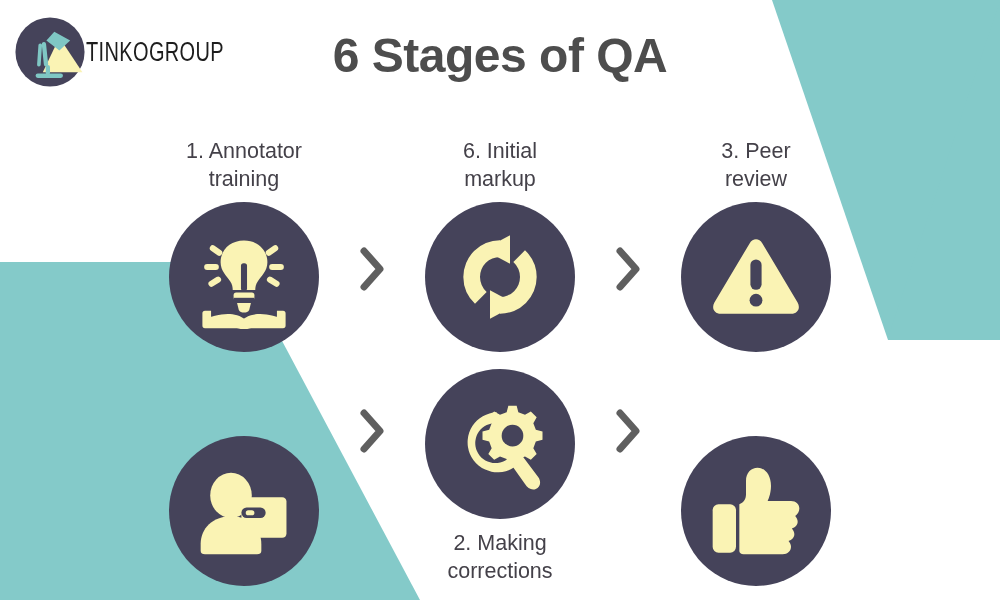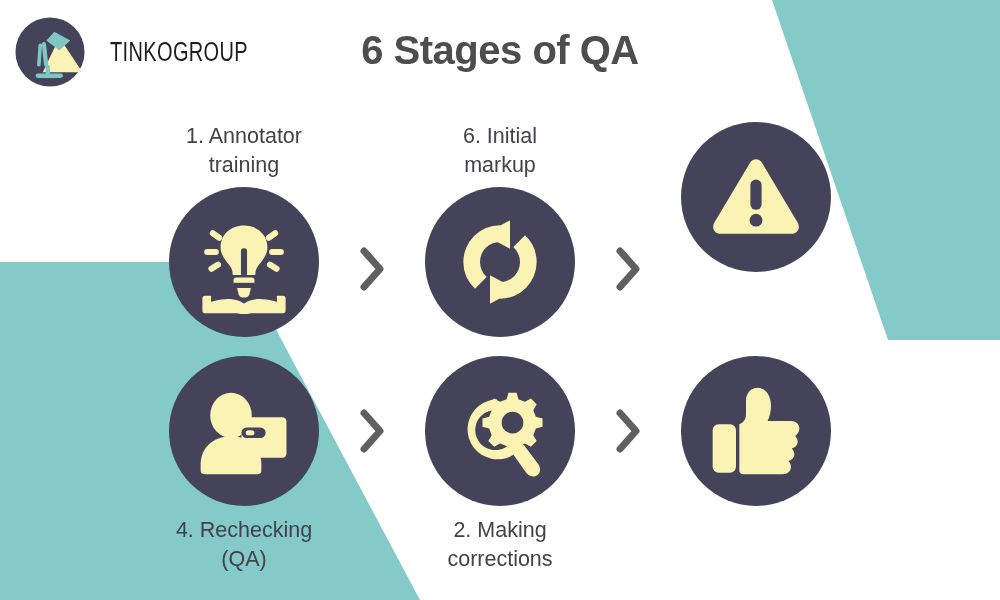--- a/index.html
+++ b/index.html
@@ -31,21 +31,21 @@
     pointer-events: none;
   }
 
   
   .brand {
     position: absolute;
     left: 14px;
     top: 16px;
     display: flex;
     align-items: center;
-    gap: 24px;
+    gap: 0;
   }
   .brand-mark {
     width: 72px;
     height: 72px;
     flex: 0 0 auto;
   }
   .brand-name {
     font-size: 27px;
     letter-spacing: 0.5px;
     color: #1d1d1d;
@@ -55,42 +55,42 @@
     white-space: nowrap;
     font-weight: 400;
   }
 
   .page-title {
     position: absolute;
     left: 0;
     top: 28px;
     width: 1000px;
     text-align: center;
-    font-size: 40px;
+    font-size: 48px;
     font-weight: bold;
     color: #4d4d4d;
     letter-spacing: -0.5px;
     white-space: nowrap;
   }
 
   
   .grid {
     position: absolute;
     left: 150px;
     top: 122px;
     width: 700px;
     height: 468px;
   }
   .row {
     position: absolute;
     left: 0;
     width: 700px;
     height: 230px;
     display: flex;
-    align-items: flex-start;
+    align-items: flex-end;
     justify-content: space-between;
   }
   .row-top { top: 0; }
   .row-bottom { top: 234px; }
 
   .stage {
     width: 188px;
     display: flex;
     flex-direction: column;
     align-items: center;
@@ -213,20 +213,22 @@
         </div>
       </div>
 
       <div class="chevron">
         <svg width="30" height="48" viewBox="0 0 30 48" aria-hidden="true">
           <polyline points="7,6 23,24 7,42" fill="none" stroke="#5F5F5F" stroke-width="7" stroke-linecap="round" stroke-linejoin="round"></polyline>
         </svg>
       </div>
 
       <div class="stage stage-top">
+        <div class="stage-label">3. Peer
+review</div>
         <div class="circle">
           <svg width="96" height="96" viewBox="0 0 120 120" aria-hidden="true">
             <path d="M52 18 C56 11 64 11 68 18 L112 92 C116 99 112 106 104 106 L16 106 C8 106 4 99 8 92 Z" fill="#FAF3B4"></path>
             <rect x="53" y="38" width="14" height="38" rx="7" fill="#45435A"></rect>
             <circle cx="60" cy="89" r="8" fill="#45435A"></circle>
           </svg>
         </div>
       </div>
 
     </div>
@@ -242,22 +244,20 @@
 
               <ellipse cx="45" cy="42" rx="24" ry="26"></ellipse>
 
               <path d="M45 66 C66 66 80 80 80 98 L80 106 C80 109 78 110 75 110 L15 110 C12 110 10 109 10 106 L10 98 C10 80 24 66 45 66 Z"></path>
             </g>
 
             <rect x="57" y="56" width="28" height="12" rx="6" fill="#45435A"></rect>
             <rect x="62" y="59" width="10" height="6" rx="3" fill="#FAF3B4"></rect>
           </svg>
         </div>
-        <div class="stage-label">4. Rechecking
-(QA)</div>
       </div>
 
       <div class="chevron">
         <svg width="30" height="48" viewBox="0 0 30 48" aria-hidden="true">
           <polyline points="7,6 23,24 7,42" fill="none" stroke="#5F5F5F" stroke-width="7" stroke-linecap="round" stroke-linejoin="round"></polyline>
         </svg>
       </div>
 
       <div class="stage stage-bottom">
         <div class="circle">

